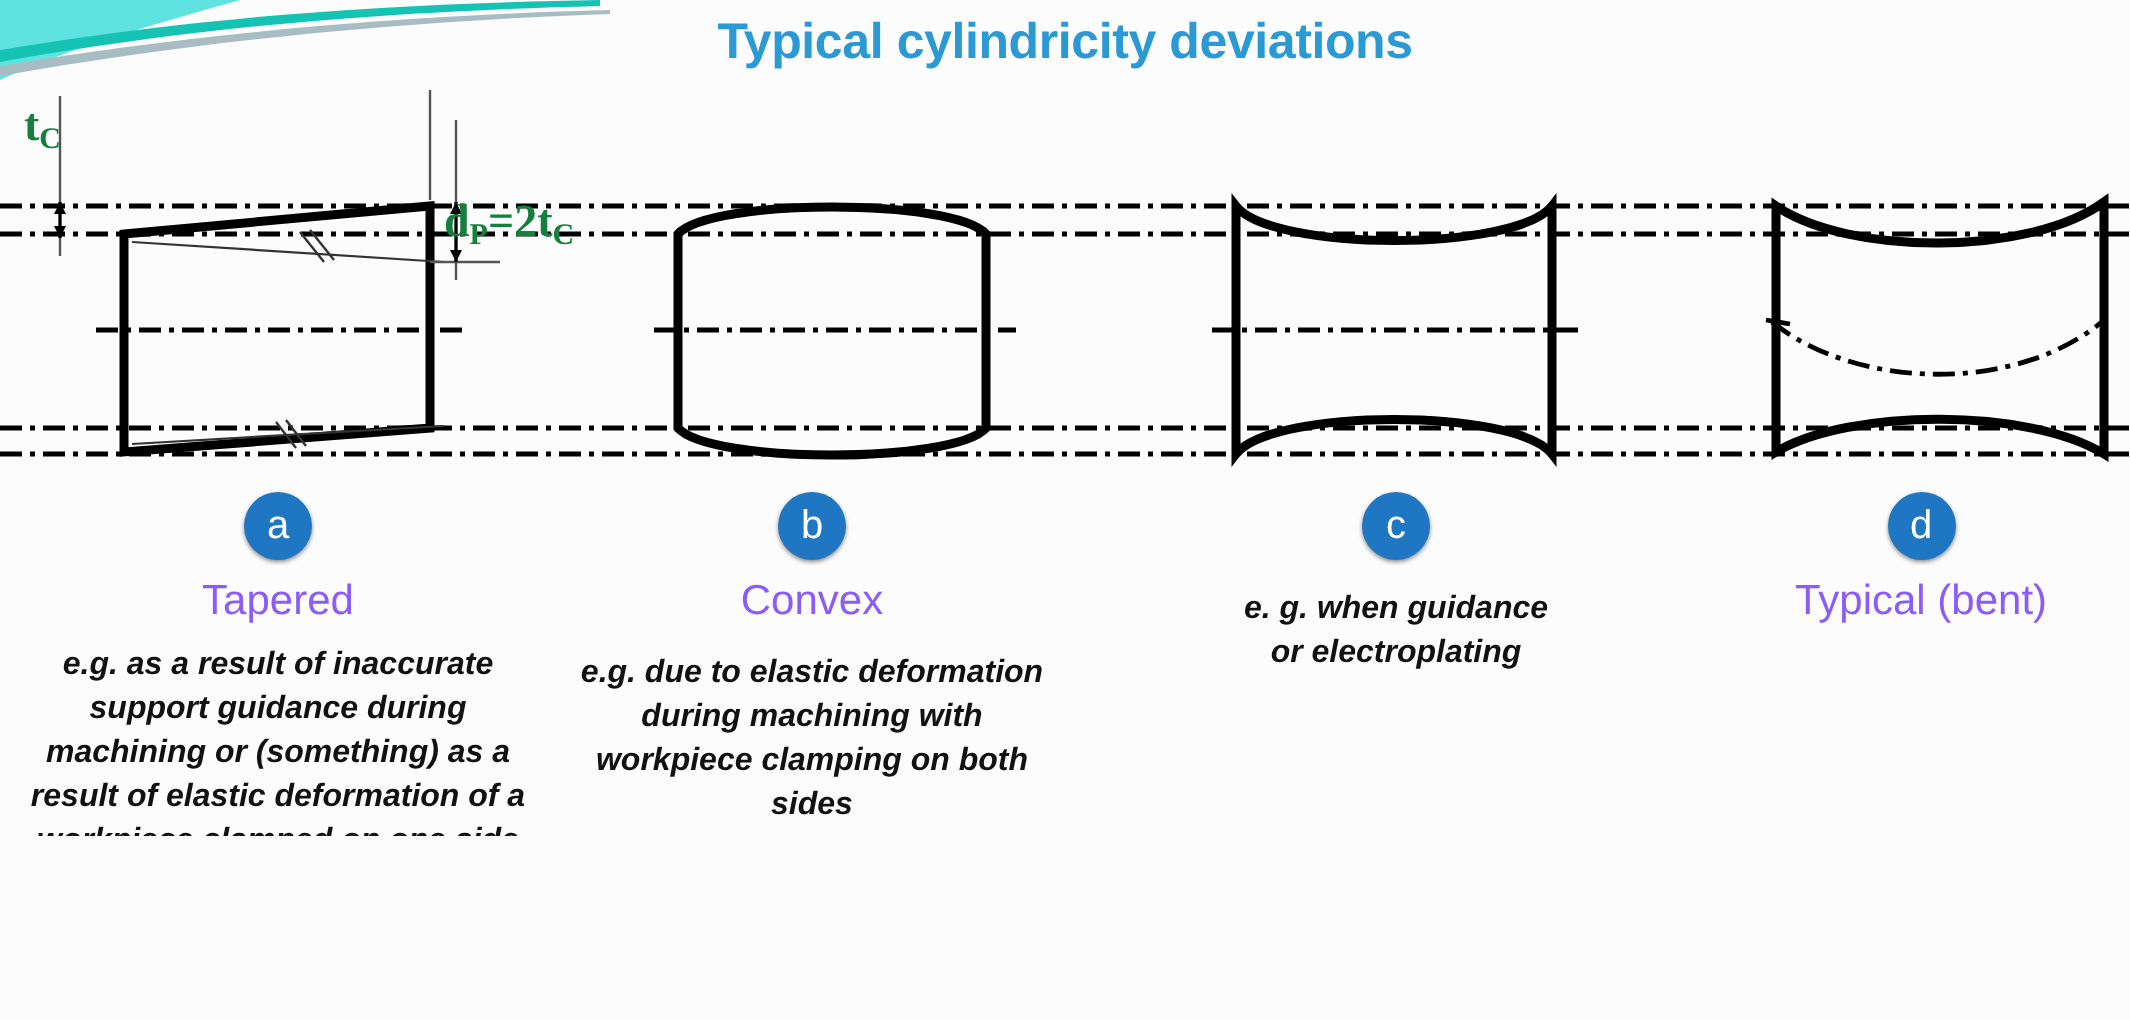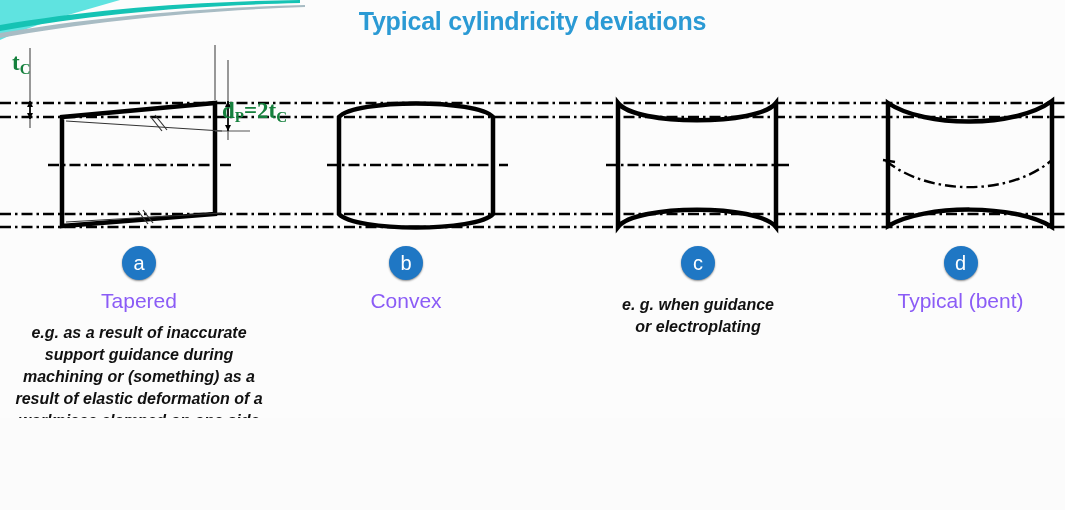--- a/index.html
+++ b/index.html
@@ -182,20 +182,21 @@
 
   <div class="col" style="left:0px; width:278px;">
     <div class="badge">a</div>
     <div class="colname">Tapered</div>
     <div class="coldesc" style="padding:0 6px;">e.g. as a result of inaccurate support guidance during machining or (something) as a result of elastic deformation of a workpiece clamped on one side</div>
   </div>
 
   <div class="col" style="left:286px; width:240px;">
     <div class="badge">b</div>
     <div class="colname">Convex</div>
+    <div class="coldesc" style="padding:0 4px; margin-top:12px;">e.g. due to elastic deformation during machining with workpiece clamping on both sides</div>
   </div>
 
   <div class="col" style="left:580px; width:236px;">
     <div class="badge">c</div>
     <div class="coldesc" style="padding:0 38px; margin-top:14px;">e. g. when guidance or electroplating</div>
   </div>
 
   <div class="col" style="left:856px; width:209px;">
     <div class="badge">d</div>
     <div class="colname">Typical (bent)</div>

